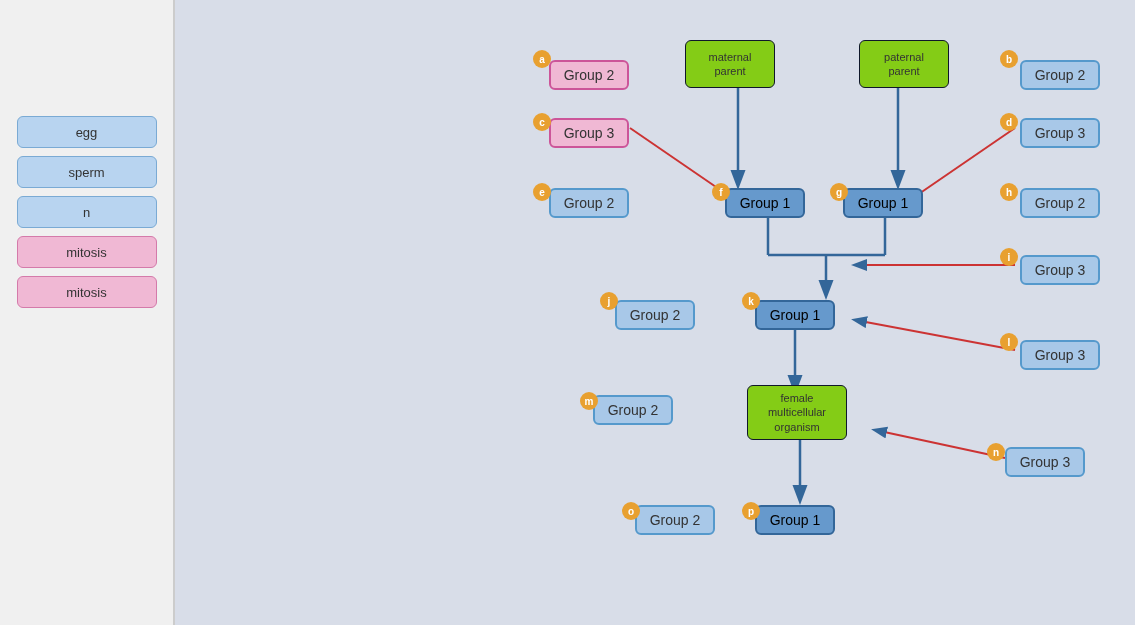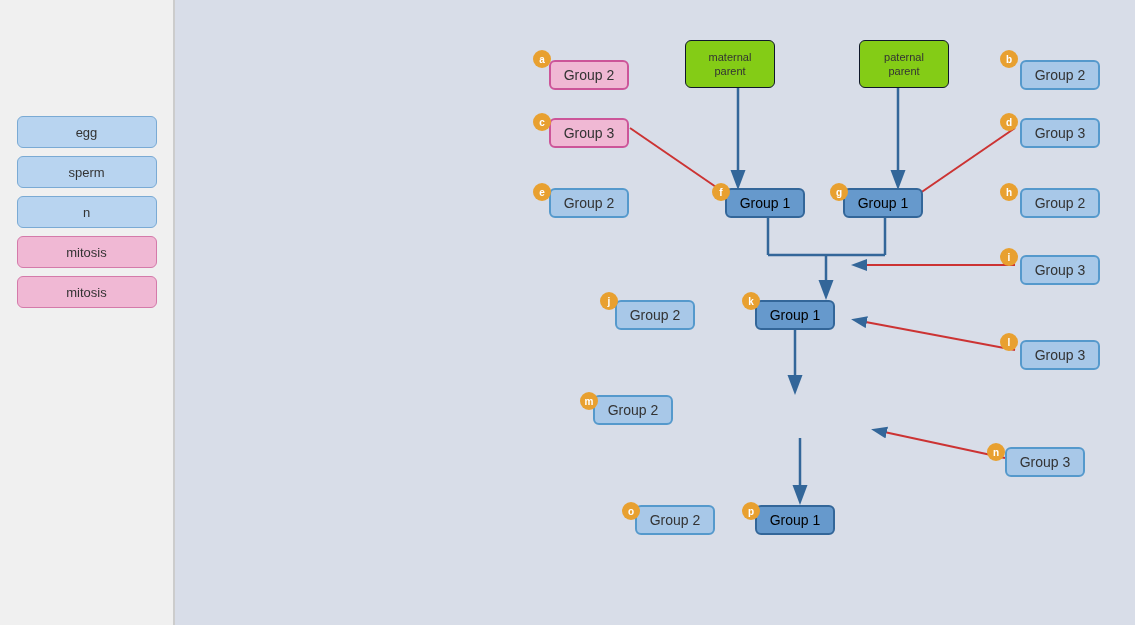--- a/index.html
+++ b/index.html
@@ -200,20 +200,21 @@
     <div class="node blue-box" style="left:845px;top:188px;width:80px;height:30px;">Group 2</div>
 
     <div class="node blue-box" style="left:845px;top:255px;width:80px;height:30px;">Group 3</div>
 
     <div class="node blue-box" style="left:440px;top:300px;width:80px;height:30px;">Group 2</div>
     <div class="node group1-style" style="left:580px;top:300px;width:80px;height:30px;">Group 1</div>
 
     <div class="node blue-box" style="left:845px;top:340px;width:80px;height:30px;">Group 3</div>
 
     <div class="node blue-box" style="left:418px;top:395px;width:80px;height:30px;">Group 2</div>
+    <div class="node label-box" style="left:572px;top:385px;width:100px;height:55px;font-size:11px;">female<br>multicellular<br>organism</div>
 
     <div class="node blue-box" style="left:830px;top:447px;width:80px;height:30px;">Group 3</div>
 
     <div class="node blue-box" style="left:460px;top:505px;width:80px;height:30px;">Group 2</div>
     <div class="node group1-style" style="left:580px;top:505px;width:80px;height:30px;">Group 1</div>
 
   </div>
 </div>
 
 </body></html>

